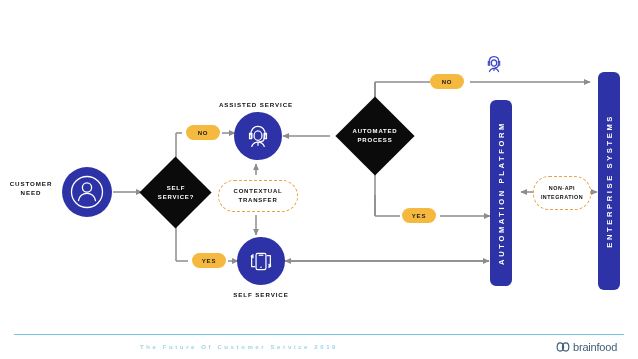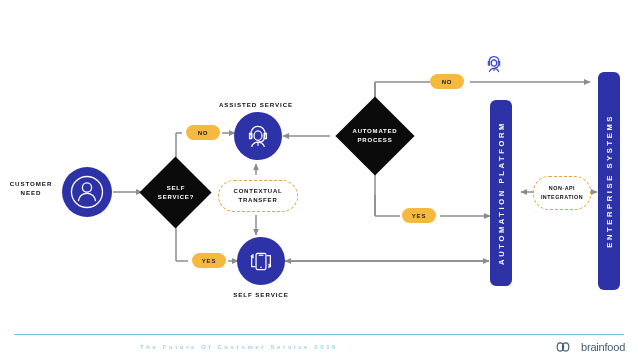--- a/index.html
+++ b/index.html
@@ -96,21 +96,21 @@
     position:absolute;left:14px;top:334px;width:610px;height:1.4px;
     background:#76C5DE;
   }
   #footer-text{
     position:absolute;left:140px;top:344px;
     font-size:6px;font-weight:bold;letter-spacing:2.6px;
     color:#9ED4E6;white-space:nowrap;
   }
   #logo{
     position:absolute;left:556px;top:340px;
-    display:flex;align-items:center;gap:11px;justify-content:flex-end;
+    display:flex;align-items:center;gap:3px;justify-content:flex-end;
   }
   #logo-text{
     font-size:11px;color:#3F5E78;letter-spacing:-.2px;font-weight:normal;
   }
 </style>
 </head>
 <body>
 
 <div id="stage">
 

